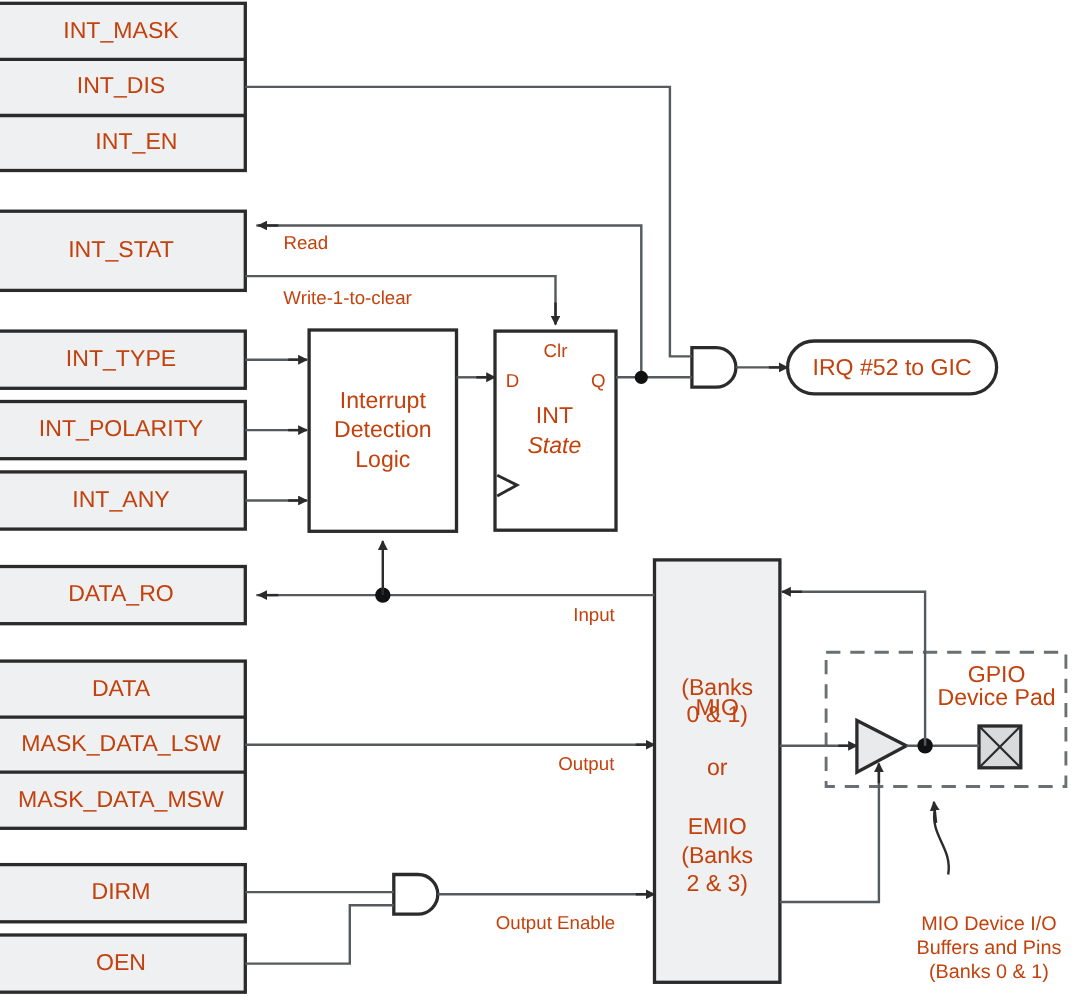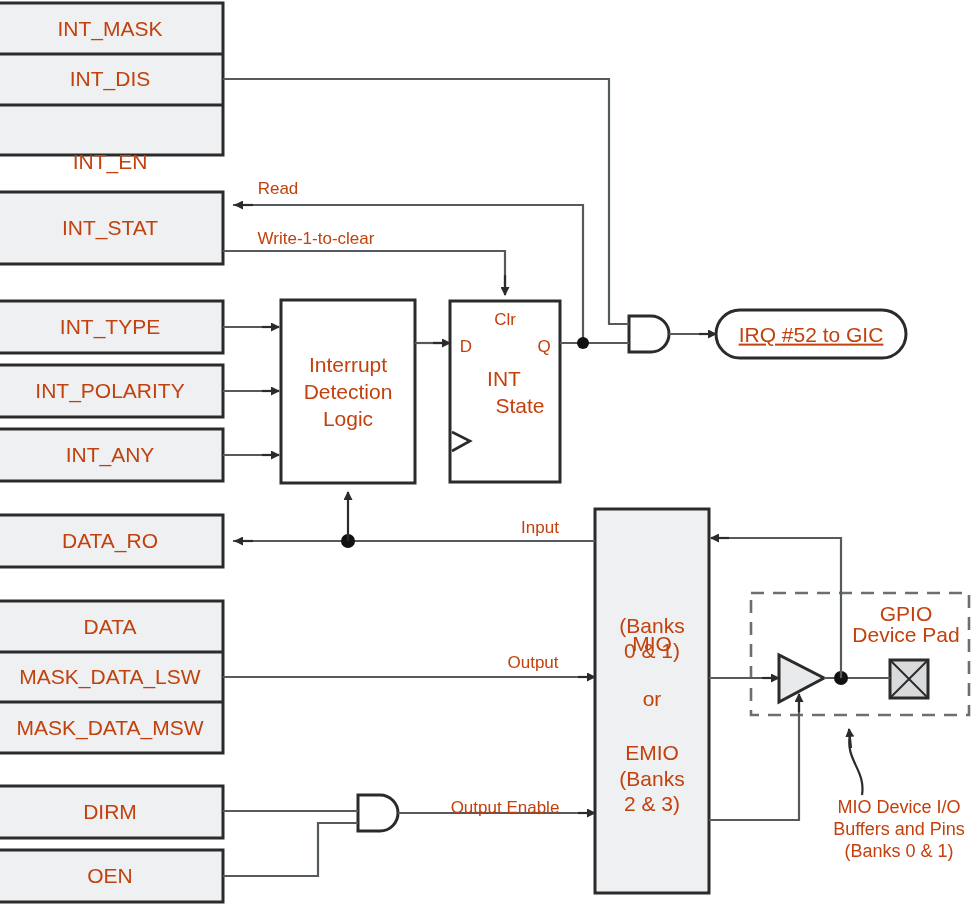--- a/index.html
+++ b/index.html
@@ -52,20 +52,21 @@
   }
   .blk-label {
     font-size: 21px;
     text-align: center;
     transform: translate(-50%, -50%);
   }
   .small-label {
     font-size: 17px;
     transform: translate(-50%, -50%);
     text-align: center;
+    margin-top: 32px;
   }
   .pin-label {
     font-size: 17px;
     transform: translate(-50%, -50%);
   }
   .watermark {
     position: absolute;
     font-size: 17px;
     color: #b9bec2;
     white-space: nowrap;
@@ -201,21 +202,21 @@
     <polyline class="wire" points="841,678 841,538 718,538"></polyline>
     <polyline class="wire-dark" points="729,538 711,538" marker-end="url(#arr)"></polyline>
 
     <path class="wire-dark" d="M 862 795 C 866 770, 845 760, 850 735"></path>
     <polyline class="wire-dark" points="851,748 849,729" marker-end="url(#arr)"></polyline>
 
   </svg>
 
   <div class="lbl reg-label" style="left:110px; top:29px;">INT_MASK</div>
   <div class="lbl reg-label" style="left:110px; top:79px;">INT_DIS</div>
-  <div class="lbl reg-label" style="left:110px; top:130px;margin-top:32px;">INT_EN</div>
+  <div class="lbl reg-label" style="left:124px; top:130px;">INT_EN</div>
 
   <div class="lbl reg-label" style="left:110px; top:228px;">INT_STAT</div>
 
   <div class="lbl reg-label" style="left:110px; top:327px;">INT_TYPE</div>
   <div class="lbl reg-label" style="left:110px; top:391px;">INT_POLARITY</div>
   <div class="lbl reg-label" style="left:110px; top:455px;">INT_ANY</div>
 
   <div class="lbl reg-label" style="left:110px; top:541px;">DATA_RO</div>
 
   <div class="lbl reg-label" style="left:110px; top:627px;">DATA</div>
@@ -226,23 +227,23 @@
   <div class="lbl reg-label" style="left:110px; top:876px;">OEN</div>
 
   <div class="lbl blk-label" style="left:348px; top:365px;">Interrupt</div>
   <div class="lbl blk-label" style="left:348px; top:392px;">Detection</div>
   <div class="lbl blk-label" style="left:348px; top:419px;">Logic</div>
 
   <div class="lbl pin-label" style="left:505px; top:320px;">Clr</div>
   <div class="lbl pin-label" style="left:466px; top:347px;">D</div>
   <div class="lbl pin-label" style="left:544px; top:347px;">Q</div>
   <div class="lbl blk-label" style="left:504px; top:379px;">INT</div>
-  <div class="lbl blk-label" style="left:520px; top:406px;">State</div>
-
-  <div class="lbl blk-label" style="left:811px; top:335px;text-decoration:underline;">IRQ #52 to GIC</div>
+  <div class="lbl blk-label" style="left:504px; top:406px;font-style:italic;">State</div>
+
+  <div class="lbl blk-label" style="left:811px; top:335px;">IRQ #52 to GIC</div>
 
   <div class="lbl blk-label" style="left:652px; top:600px;margin-top:44px;">MIO</div>
   <div class="lbl blk-label" style="left:652px; top:626px;">(Banks</div>
   <div class="lbl blk-label" style="left:652px; top:651px;">0 &amp; 1)</div>
   <div class="lbl blk-label" style="left:652px; top:699px;">or</div>
   <div class="lbl blk-label" style="left:652px; top:753px;text-align:center;">EMIO</div>
   <div class="lbl blk-label" style="left:652px; top:779px;">(Banks</div>
   <div class="lbl blk-label" style="left:652px; top:804px;">2 &amp; 3)</div>
 
   <div class="lbl blk-label" style="left:906px; top:614px;">GPIO</div>

